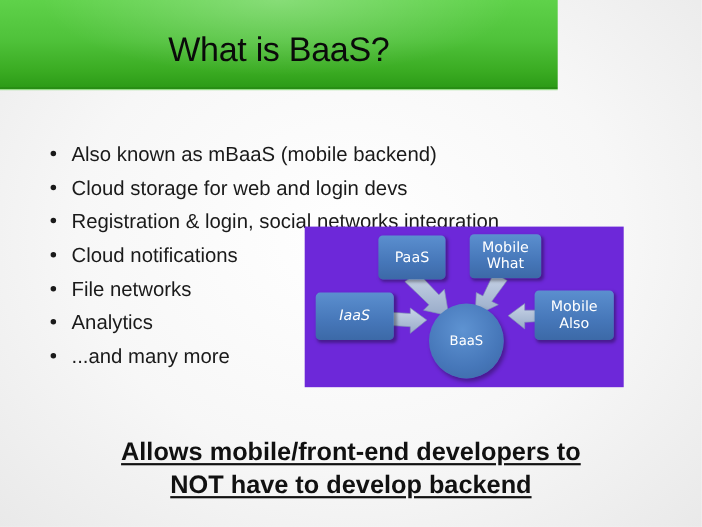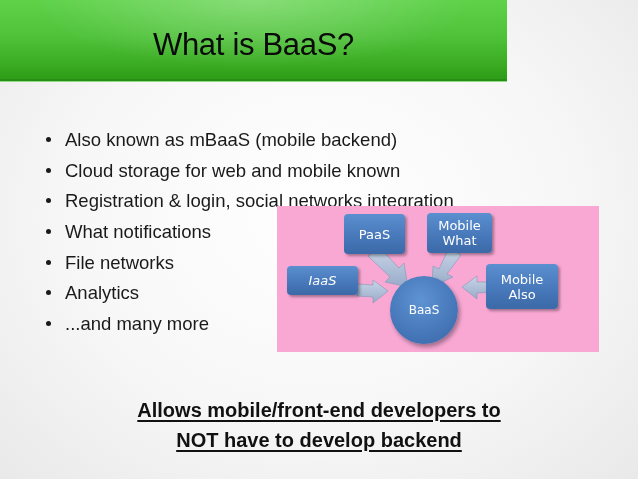--- a/index.html
+++ b/index.html
@@ -29,57 +29,56 @@
     .bullets li {
       position: relative; padding-left: 23px; font-size: 18.5px; color: #1a1a1a;
       height: 30.7px; line-height: 24px;
     }
     .bullets li .dot {
       position: absolute; left: 4px; top: 9px; width: 5px; height: 5px;
       background: #1a1a1a; border-radius: 50%;
     }
     .diagram {
       position: absolute; left: 277px; top: 206px; width: 290px; height: 146px;
-      background: #f9a8d4;
-      padding-left: 32px;
+      background: #6d28d9;
     }
     .box {
       position: absolute; background: linear-gradient(180deg, #5b8fcf 0%, #4677b9 60%, #3c69a7 100%);
       border-radius: 4px; color: #ffffff; font-family: "DejaVu Sans", sans-serif;
       display: flex; align-items: center; justify-content: center; text-align: center;
       box-shadow: 2px 2px 3px rgba(0,0,0,0.35);
       font-size: 13px; line-height: 15px;
     }
     .circle {
       position: absolute; border-radius: 50%;
       background: radial-gradient(circle at 45% 35%, #5e93d2 0%, #4677b9 60%, #3a66a3 100%);
       color: #fff; font-family: "DejaVu Sans", sans-serif; font-size: 12px;
       display: flex; align-items: center; justify-content: center;
       box-shadow: 2px 3px 4px rgba(0,0,0,0.35);
     }
     .arrow { position: absolute; }
     .tagline {
       position: absolute; left: 0; right: 0; top: 395px; text-align: center;
-      font-size: 20px; font-weight: bold; color: #111; line-height: 30px;
+      font-size: 23px; font-weight: bold; color: #111; line-height: 30px;
       text-decoration: underline; text-underline-offset: 3px;
     }
   </style>
 </head>
 <body>
 
 <div class="title-bar">
   <div class="sheen"></div>
   <div class="title">What is BaaS?</div>
 </div>
 
 <ul class="bullets">
   <li><span class="dot"></span><span>Also known as mBaaS (mobile backend)</span></li>
-  <li><span class="dot"></span><span>Cloud storage for web and mobile known</span></li>
+  <li><span class="dot"></span><span>Cloud storage for web and login devs</span></li>
   <li><span class="dot"></span><span>Registration &amp; login, social networks integration</span></li>
-  <li><span class="dot"></span><span>What notifications</span></li>
+  <li><span class="dot"></span><span>Cloud notifications</span></li>
   <li><span class="dot"></span><span>File networks</span></li>
   <li><span class="dot"></span><span>Analytics</span></li>
   <li><span class="dot"></span><span>...and many more</span></li>
 </ul>
 
 <div class="diagram">
 
   <svg class="arrow" width="290" height="146" style="left:0;top:0;">
     <defs>
       <linearGradient id="ag" x1="0" y1="0" x2="0" y2="1">
@@ -97,21 +96,21 @@
     <polygon points="218,76 218,86 200,87 200,93 185,81 200,70 200,76" fill="url(#ag)" stroke="#8295b3" stroke-width="0.6"></polygon>
   </svg>
 
   <div class="box" style="left:67px;top:8px;width:61px;height:40px;">
     <span>PaaS</span>
   </div>
   <div class="box" style="left:150px;top:7px;width:65px;height:40px;flex-direction:column;">
     <span>Mobile</span>
     <span>What</span>
   </div>
-  <div class="box" style="left:10px;top:60px;width:71px;height:29px;">
+  <div class="box" style="left:10px;top:60px;width:71px;height:43px;">
     <span style="font-style:italic;">IaaS</span>
   </div>
   <div class="box" style="left:209px;top:58px;width:72px;height:45px;flex-direction:column;">
     <span>Mobile</span>
     <span>Also</span>
   </div>
   <div class="circle" style="left:113px;top:70px;width:68px;height:68px;">
     <span>BaaS</span>
   </div>
 </div>

